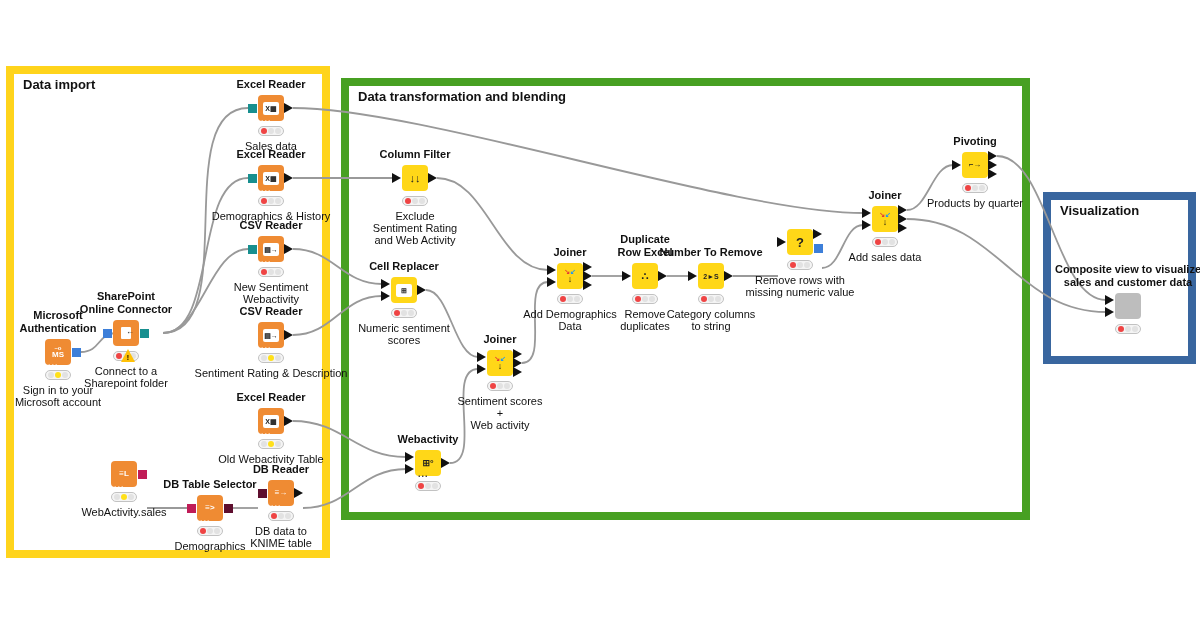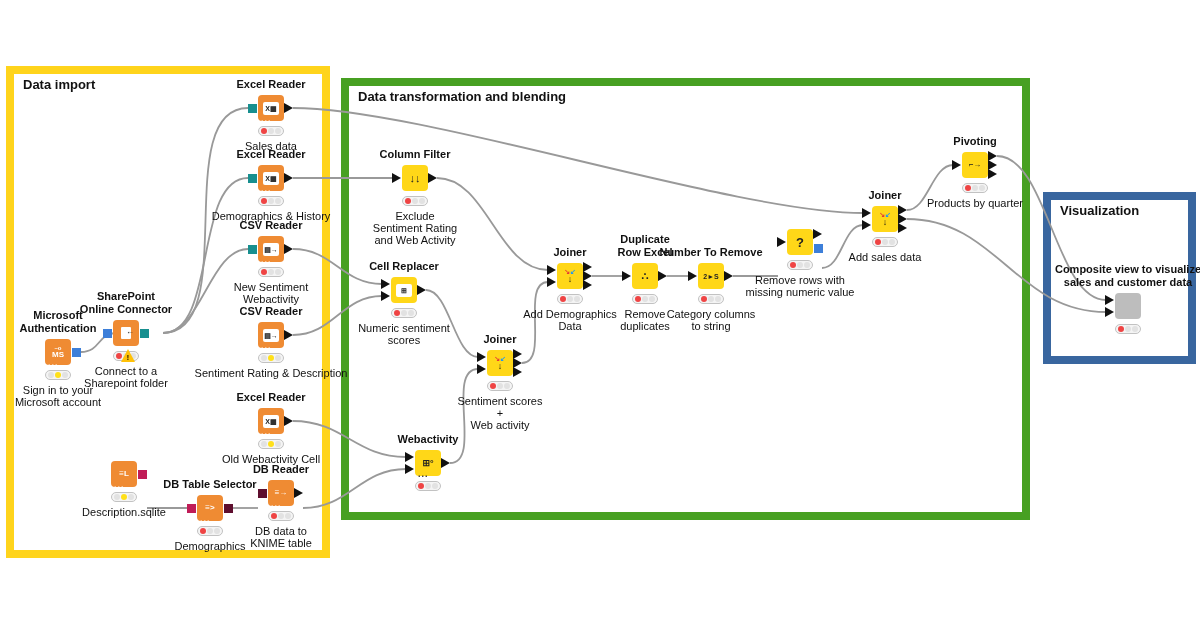--- a/index.html
+++ b/index.html
@@ -133,21 +133,21 @@
       <div class="icon-wrap" style="background: rgb(239, 139, 51);">
         <div class="chip">X▦</div>
         <span class="dots" style="color: rgb(255, 255, 255);">...</span>
         <div class="port port-tri" style="top: 8px; right: -9px;"></div>
       </div>
       <div class="light">
         <i style="background: rgb(226, 226, 226);"></i>
         <i style="background: rgb(255, 224, 26);"></i>
         <i style="background: rgb(226, 226, 226);"></i>
       </div>
-      <div class="caption">Old Webactivity Cell</div>
+      <div class="caption">Old Webactivity Table</div>
     </div>
     <div class="node" style="left: -42px; top: 305px;">
       <div class="node-title">Microsoft
 Authentication</div>
       <div class="icon-wrap" style="background: rgb(239, 139, 51); text-align: center;">
         <span class="icon-line" style="font-size: 6px; color: rgb(255, 255, 255);">–o</span>
         <span class="icon-line" style="font-size: 8px; color: rgb(255, 255, 255);">MS</span>
         <span class="dots" style="color: rgb(255, 255, 255);">...</span>
         <div class="port port-sq" style="top: 8.5px; background: rgb(61, 127, 217); right: -10px;"></div>
       </div>
@@ -182,21 +182,21 @@
       <div class="icon-wrap" style="background: rgb(239, 139, 51);">
         <span class="icon-line" style="font-size: 8px; color: rgb(255, 255, 255);">≡L</span>
         <span class="dots" style="color: rgb(255, 255, 255);">...</span>
         <div class="port port-sq" style="top: 8.5px; background: rgb(192, 28, 87); right: -10px;"></div>
       </div>
       <div class="light">
         <i style="background: rgb(226, 226, 226);"></i>
         <i style="background: rgb(255, 224, 26);"></i>
         <i style="background: rgb(226, 226, 226);"></i>
       </div>
-      <div class="caption">Description.sqlite</div>
+      <div class="caption">WebActivity.sales</div>
     </div>
     <div class="node" style="left: 110px; top: 461px;">
       <div class="node-title">DB Table Selector</div>
       <div class="icon-wrap" style="background: rgb(239, 139, 51);">
         <span class="icon-line" style="font-size: 8px; color: rgb(255, 255, 255);">≡&gt;</span>
         <span class="dots" style="color: rgb(255, 255, 255);">...</span>
         <div class="port port-sq" style="top: 8.5px; background: rgb(192, 28, 87); left: -10px;"></div>
         <div class="port port-sq" style="top: 8.5px; background: rgb(94, 14, 46); right: -10px;"></div>
       </div>
       <div class="light">

